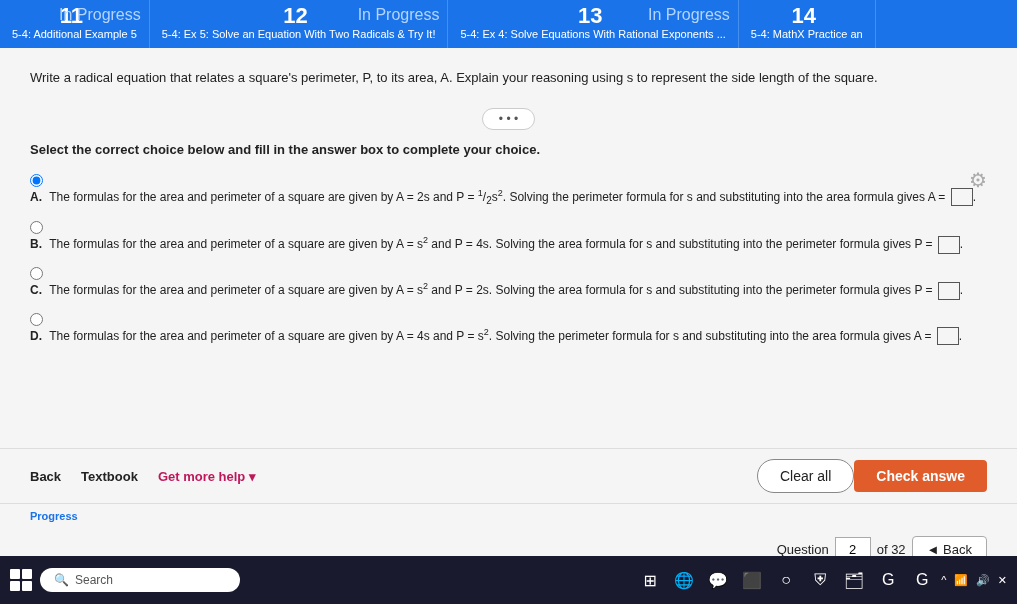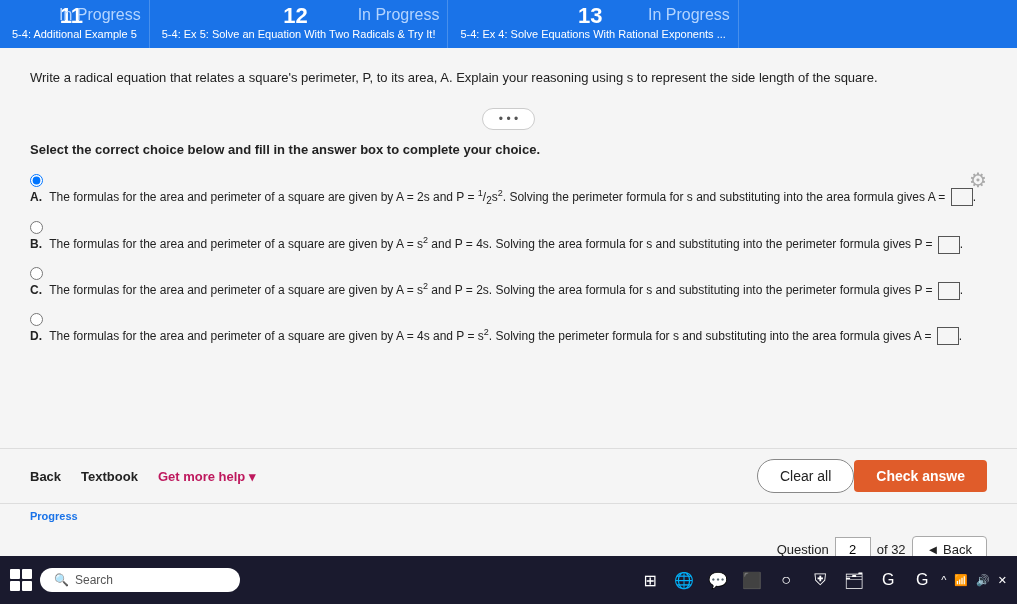--- a/index.html
+++ b/index.html
@@ -285,20 +285,26 @@
     <div class="label-wrap">
       <span class="in-progress">In Progress</span>
       <span class="title">5-4: Ex 5: Solve an Equation With Two Radicals &amp; Try It!</span>
     </div>
   </div>
   <div class="nav-item" style="min-width:180px;">
     <span class="num">13</span>
     <div class="label-wrap">
       <span class="in-progress">In Progress</span>
       <span class="title">5-4: Ex 4: Solve Equations With Rational Exponents ...</span>
+    </div>
+  </div>
+  <div class="nav-item">
+    <span class="num">14</span>
+    <div class="label-wrap">
+      <span class="title">5-4: MathX Practice an</span>
     </div>
   </div>
 </div>
 
 <div class="main-content relative-wrap">
   <p class="question-text">Write a radical equation that relates a square's perimeter, P, to its area, A. Explain your reasoning using s to represent the side length of the square.</p>
 
   <div class="expand-btn">
     <button>• • •</button>
   </div>

